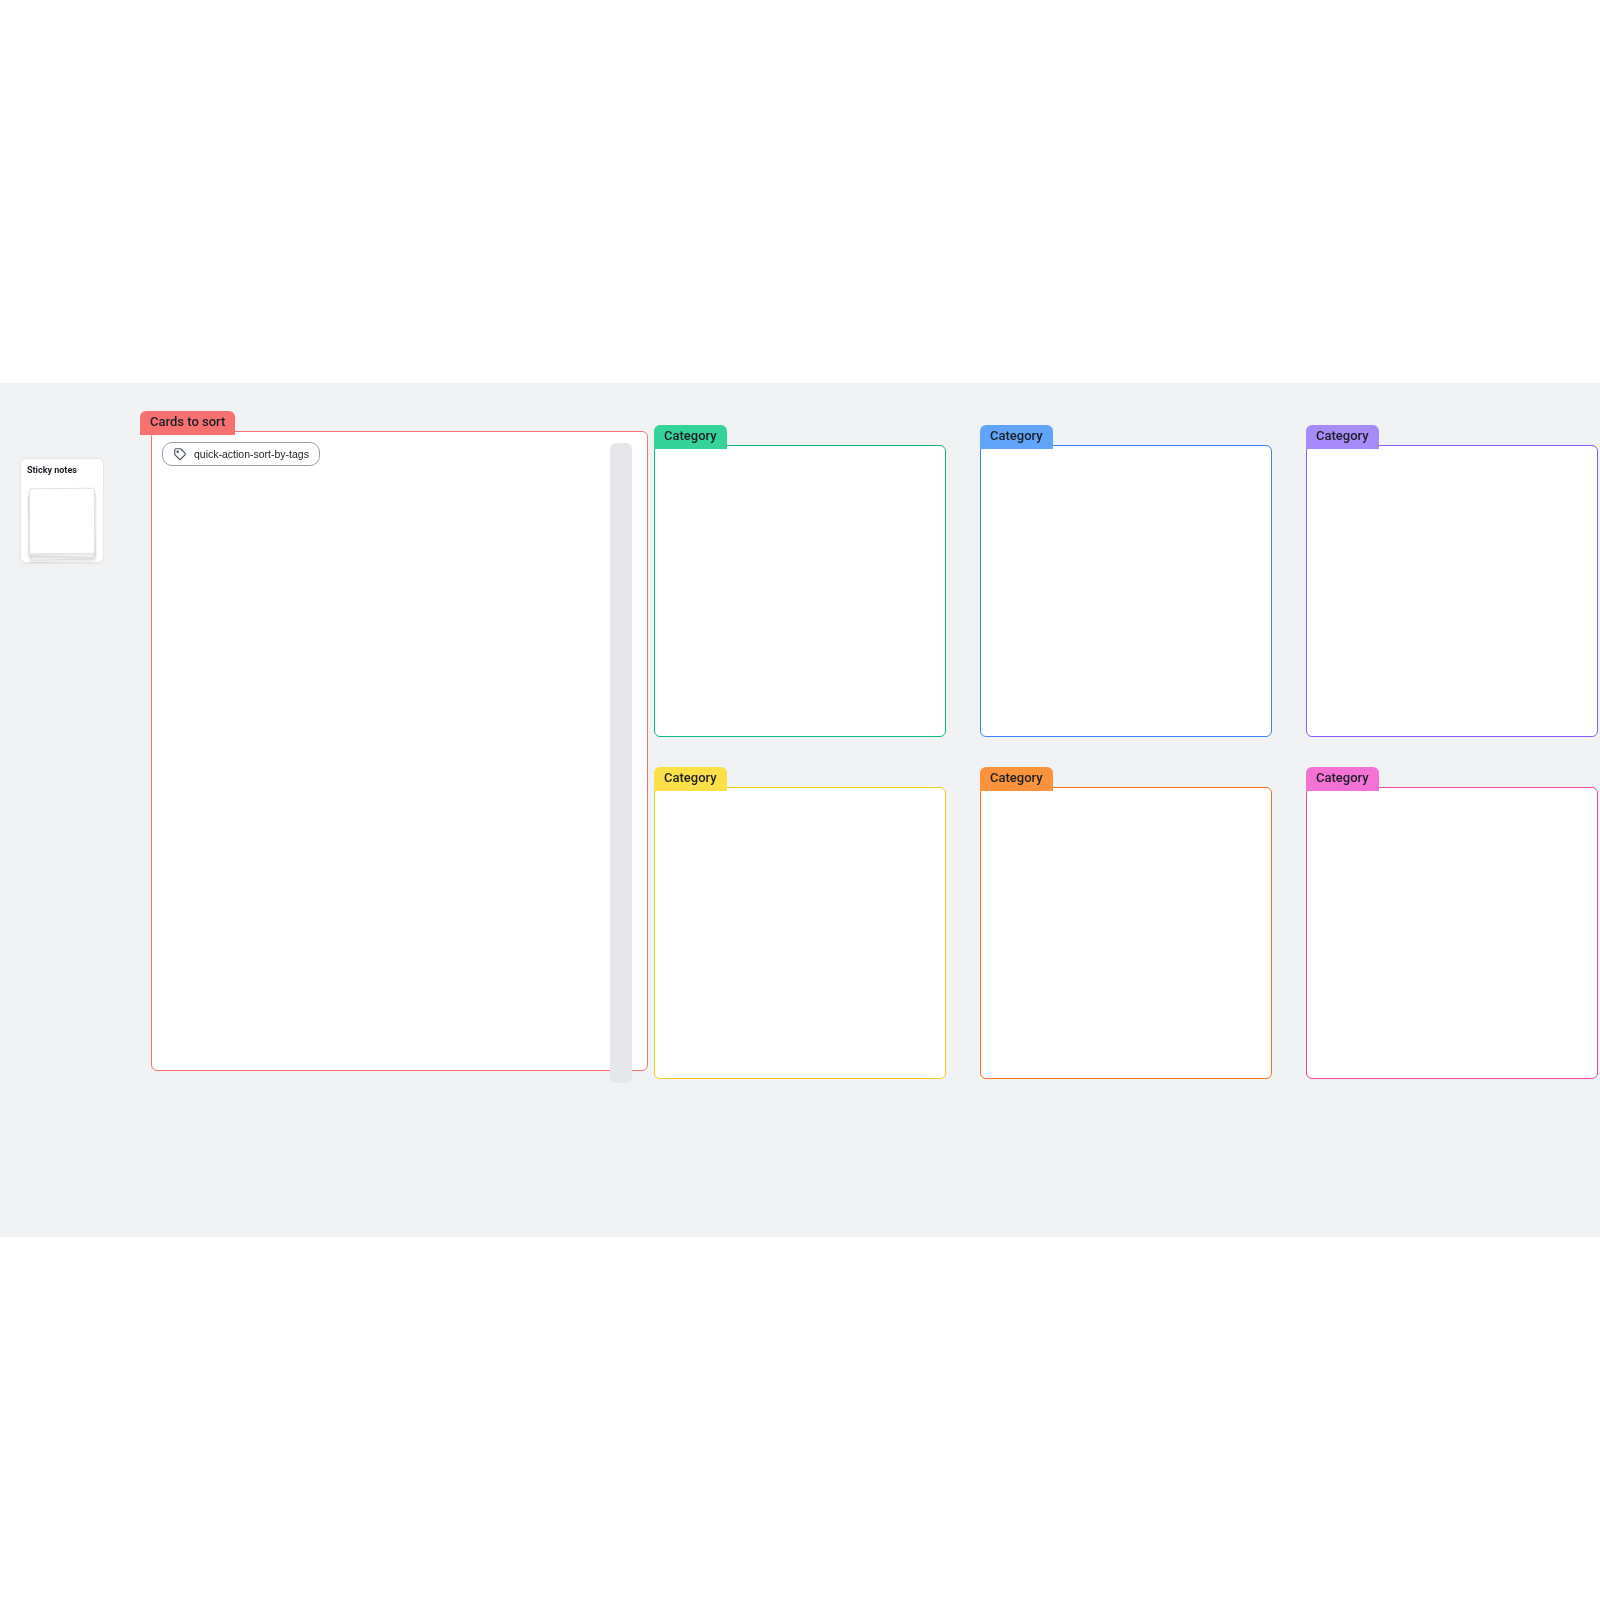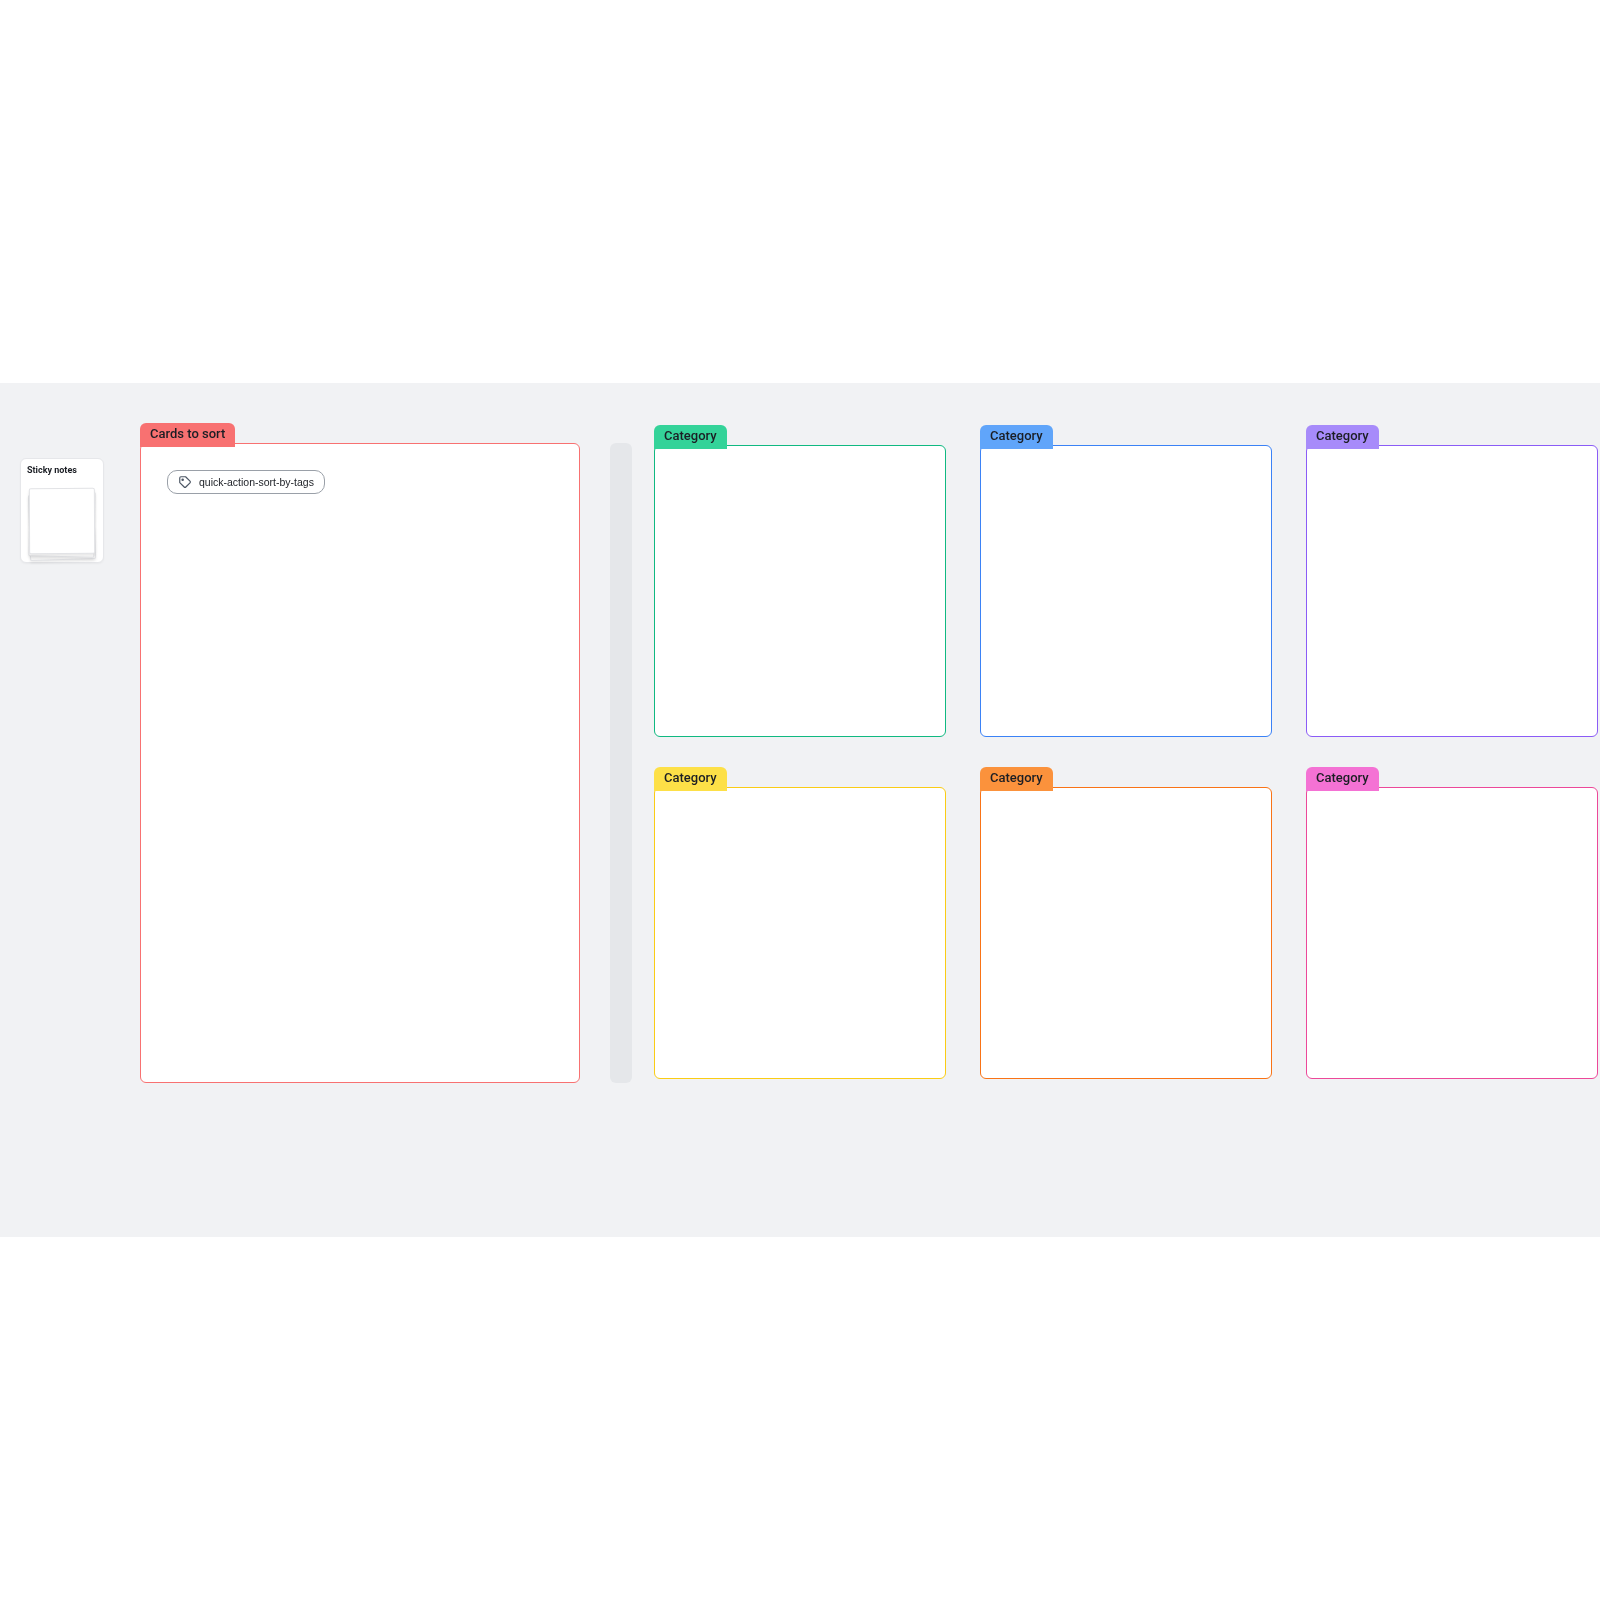--- a/index.html
+++ b/index.html
@@ -54,22 +54,22 @@
     box-shadow: 0 2px 3px rgba(0,0,0,0.08);
   }
   .sticky-stack .sheet.s1 { top: 6px; left: 0; transform: rotate(-2deg); background:#f7f7f7; }
   .sticky-stack .sheet.s2 { top: 3px; left: 0; transform: rotate(1.2deg); background:#fbfbfb; }
   .sticky-stack .sheet.s3 { top: 0; left: 0; transform: rotate(-0.3deg); }
 
   
   .sort-col {
     position: absolute;
     left: 140px;
-    top: 40px;
-    width: 440px;
+    top: 28px;
+    width: 508px;
   }
   .label {
     display: inline-block;
     padding: 4px 10px 5px 10px;
     font-size: 13px;
     font-weight: 500;
     border-radius: 6px 6px 0 0;
     line-height: 1.15;
     color: #1b1e24;
     position: relative;
@@ -92,21 +92,22 @@
   .frame.red    { border-color: #f87171; }
   .frame.green  { border-color: #10b981; }
   .frame.blue   { border-color: #3b82f6; }
   .frame.purple { border-color: #8b5cf6; }
   .frame.yellow { border-color: #facc15; }
   .frame.orange { border-color: #f97316; }
   .frame.magenta{ border-color: #ec4899; }
 
   .sort-frame {
     height: 640px;
-    padding: 26px;
+    padding: 10px;
+    margin-left: 11px;
   }
 
   .quick-action {
     display: inline-flex;
     align-items: center;
     gap: 7px;
     border: 1px solid #9aa0a8;
     border-radius: 10px;
     background: #fff;
     padding: 4px 10px;

